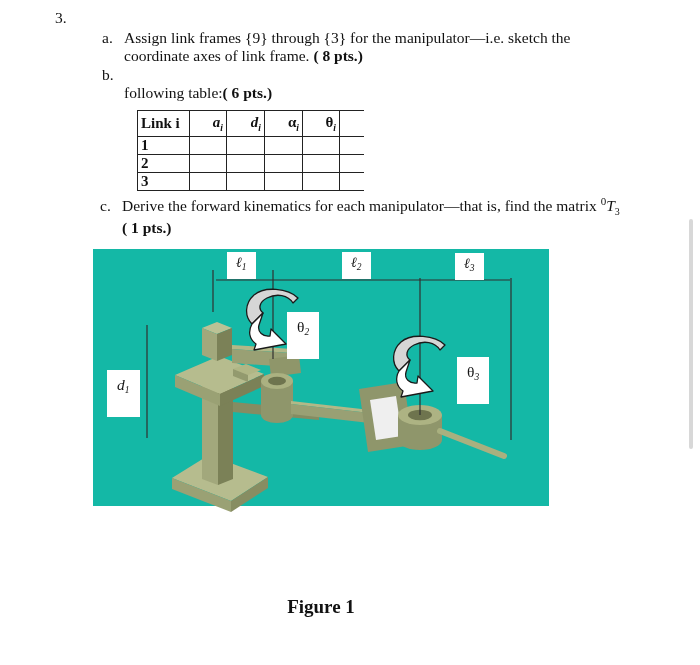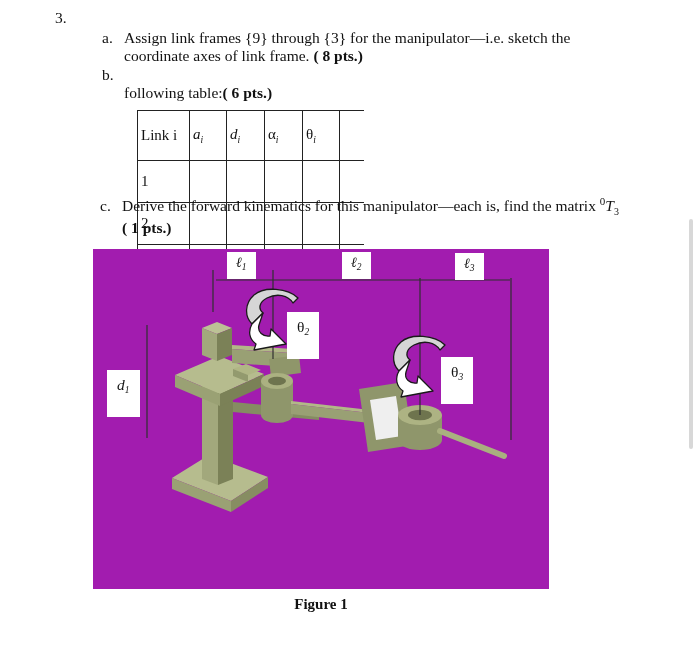--- a/index.html
+++ b/index.html
@@ -17,49 +17,49 @@
   sup{font-size:11px;}
   sub{font-size:10px;}
 
   
   table.dh{
     position:absolute;left:137px;top:110px;
     border-collapse:collapse;font-size:15px;color:#111;
     table-layout:fixed;
   }
   table.dh td,table.dh th{
-    border:1px solid #222;padding:12px 3px;font-weight:normal;text-align:left;
+    border:1px solid #222;padding:0 3px;font-weight:bold;text-align:left;
     height:15px;vertical-align:middle;overflow:hidden;
   }
   table.dh tr.hdr td{height:25px;}
-  table.dh td.c{text-align:left;}
+  table.dh td.c{text-align:right;}
   table.dh td.ital .hb{font-style:italic;}
   table.dh .hsub{font-style:italic;font-size:9.5px;vertical-align:sub;}
   table.dh td.ph{border-left:1px solid #222;border-right:none;border-top:1px solid #222;border-bottom:1px solid #222;}
   table.dh td.ph{border-left:none;}
 
   
   .figure{
-    position:absolute;left:93px;top:249px;width:456px;height:340px;
-    background:#a21caf;
+    position:absolute;left:93px;top:249px;width:456px;height:257px;
+    background:#14b8a6;
   }
   .figure svg{position:absolute;left:0;top:0;}
   .flabel{
     position:absolute;background:#ffffff;color:#151515;
     font-size:14px;line-height:1;white-space:nowrap;
   }
   .flabel .base{font-style:italic;}
   .flabel.greek .base{font-style:normal;}
   .flabel .fsub{font-size:9.5px;font-style:italic;vertical-align:-3px;}
   .lab-l{padding:4px 9px 6px 9px;}
   .lab-big{font-size:15.5px;padding:7px 10px 21px 10px;}
 
   .caption{
     position:absolute;left:93px;top:596px;width:456px;text-align:center;
-    font-weight:bold;font-size:15px;
+    font-weight:bold;font-size:19px;
   }
   .scroll-thumb{
     position:absolute;left:689px;top:219px;width:4px;height:230px;
     background:#d8d8d8;border-radius:2px;
   }
 </style>
 </head>
 <body>
 
 <div class="item" style="left:55px;top:9px">
@@ -110,21 +110,21 @@
     <td></td>
     <td></td>
     <td></td>
     <td class="ph"></td>
   </tr>
 </tbody>
   </table>
 
 <div class="item item-c" style="left:100px;top:195px">
   <span class="marker">c.</span>
-  <span>Derive the forward kinematics for this manipulator—each is, find the matrix </span><sup>0</sup><i>T</i><sub>3</sub><br>
+  <span>Derive the forward kinematics for each manipulator—that is, find the matrix </span><sup>0</sup><i>T</i><sub>3</sub><br>
   <b>( 1 pts.)</b>
 </div>
 
 <div class="figure">
   <svg width="456" height="340" viewBox="0 0 456 340">
 
     <g>
 
       <g>
         <polygon points="79,229 116,206 175,228 138,252" fill="#b6bc8e"></polygon>
@@ -204,19 +204,19 @@
     <g transform="translate(298,84)" stroke="#1a1a1a" stroke-width="1.3" stroke-linejoin="round">
       <path d="M54,12 C44,2 20,0 10,9 C1,17 0,30 8,38 L19,27 C14,23 15,16 23,12 C33,7 44,9 49,17 Z" fill="#d6d6d6"></path>
       <path d="M8,38 C4,45 5,53 12,58 L10,64 L42,58 L27,43 L26,50 C19,51 13,46 15,39 L19,27 Z" fill="#ffffff"></path>
     </g>
   </svg>
 
   <span class="flabel lab-l" style="left:134px;top:3px"><span class="base">ℓ</span><span class="fsub">1</span></span>
   <span class="flabel lab-l" style="left:249px;top:3px"><span class="base">ℓ</span><span class="fsub">2</span></span>
   <span class="flabel lab-l" style="left:362px;top:4px"><span class="base">ℓ</span><span class="fsub">3</span></span>
   <span class="flabel greek lab-big" style="left:194px;top:63px"><span class="base">θ</span><span class="fsub">2</span></span>
-  <span class="flabel greek lab-big" style="left:348px;top:108px"><span class="base">θ</span><span class="fsub">3</span></span>
+  <span class="flabel greek lab-big" style="left:364px;top:108px"><span class="base">θ</span><span class="fsub">3</span></span>
   <span class="flabel lab-big" style="left:14px;top:121px"><span class="base">d</span><span class="fsub">1</span></span>
 </div>
 
 <div class="caption">Figure 1</div>
 
 <div class="scroll-thumb"></div>
 
 </body></html>

